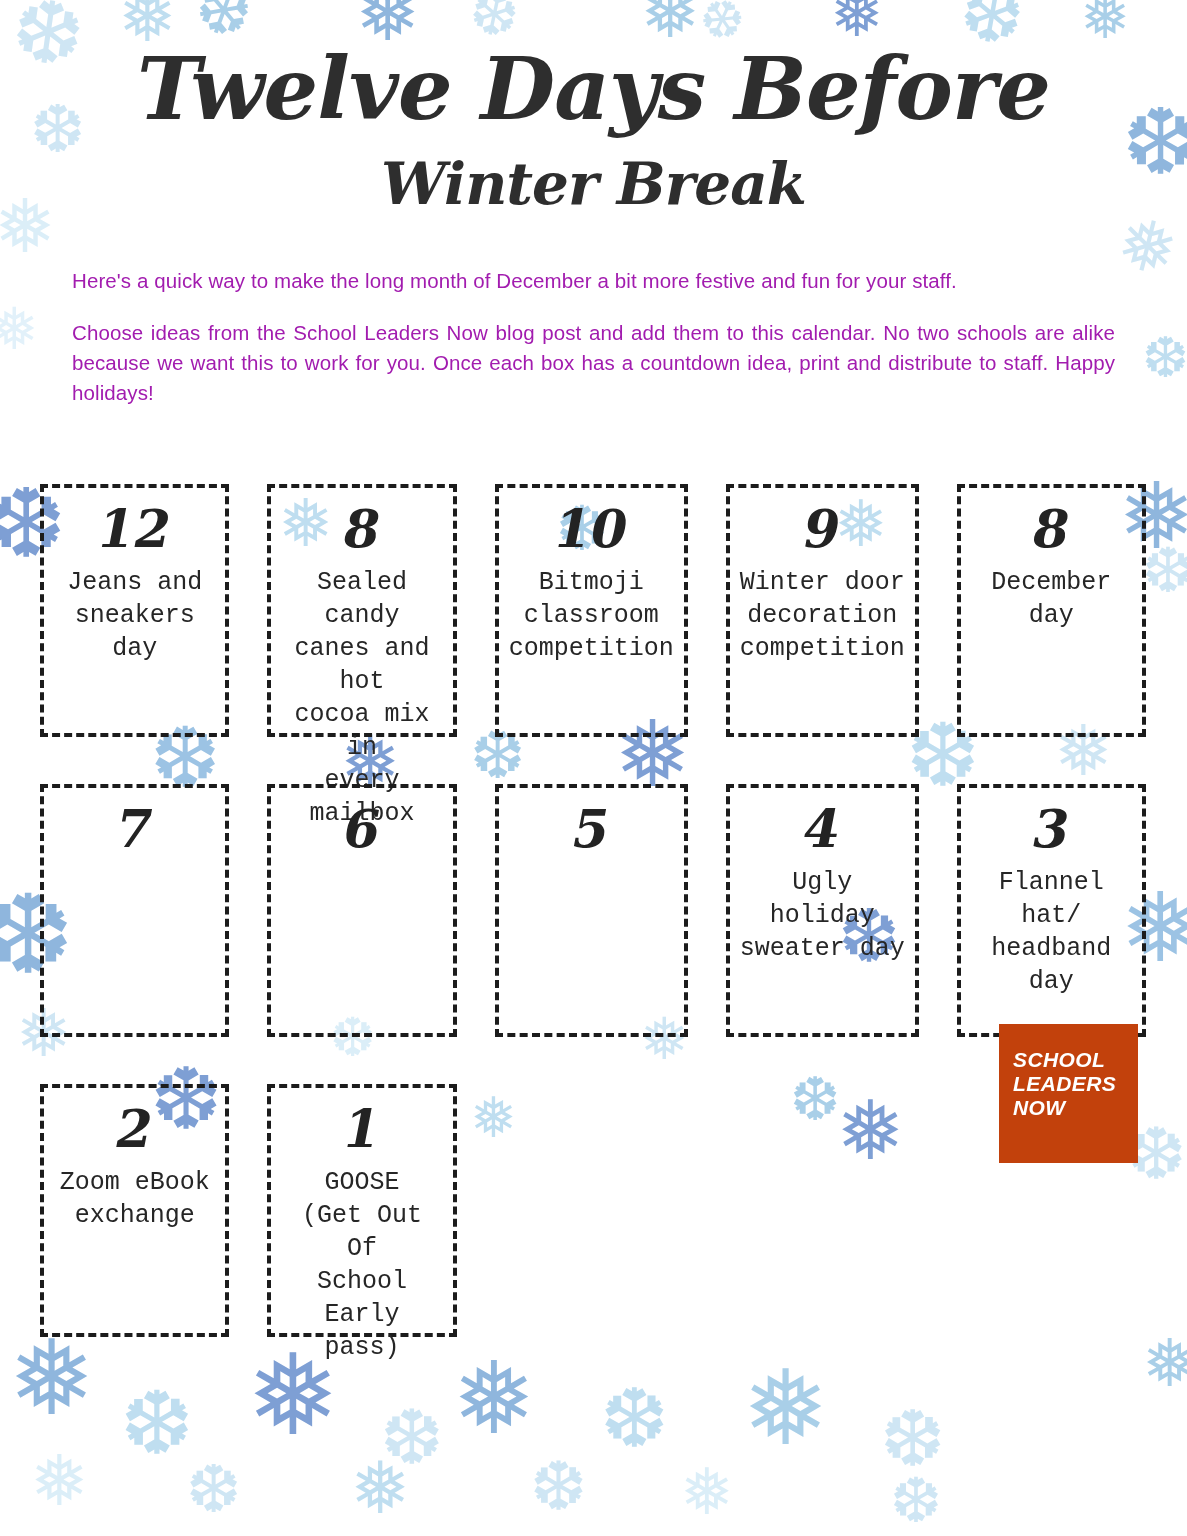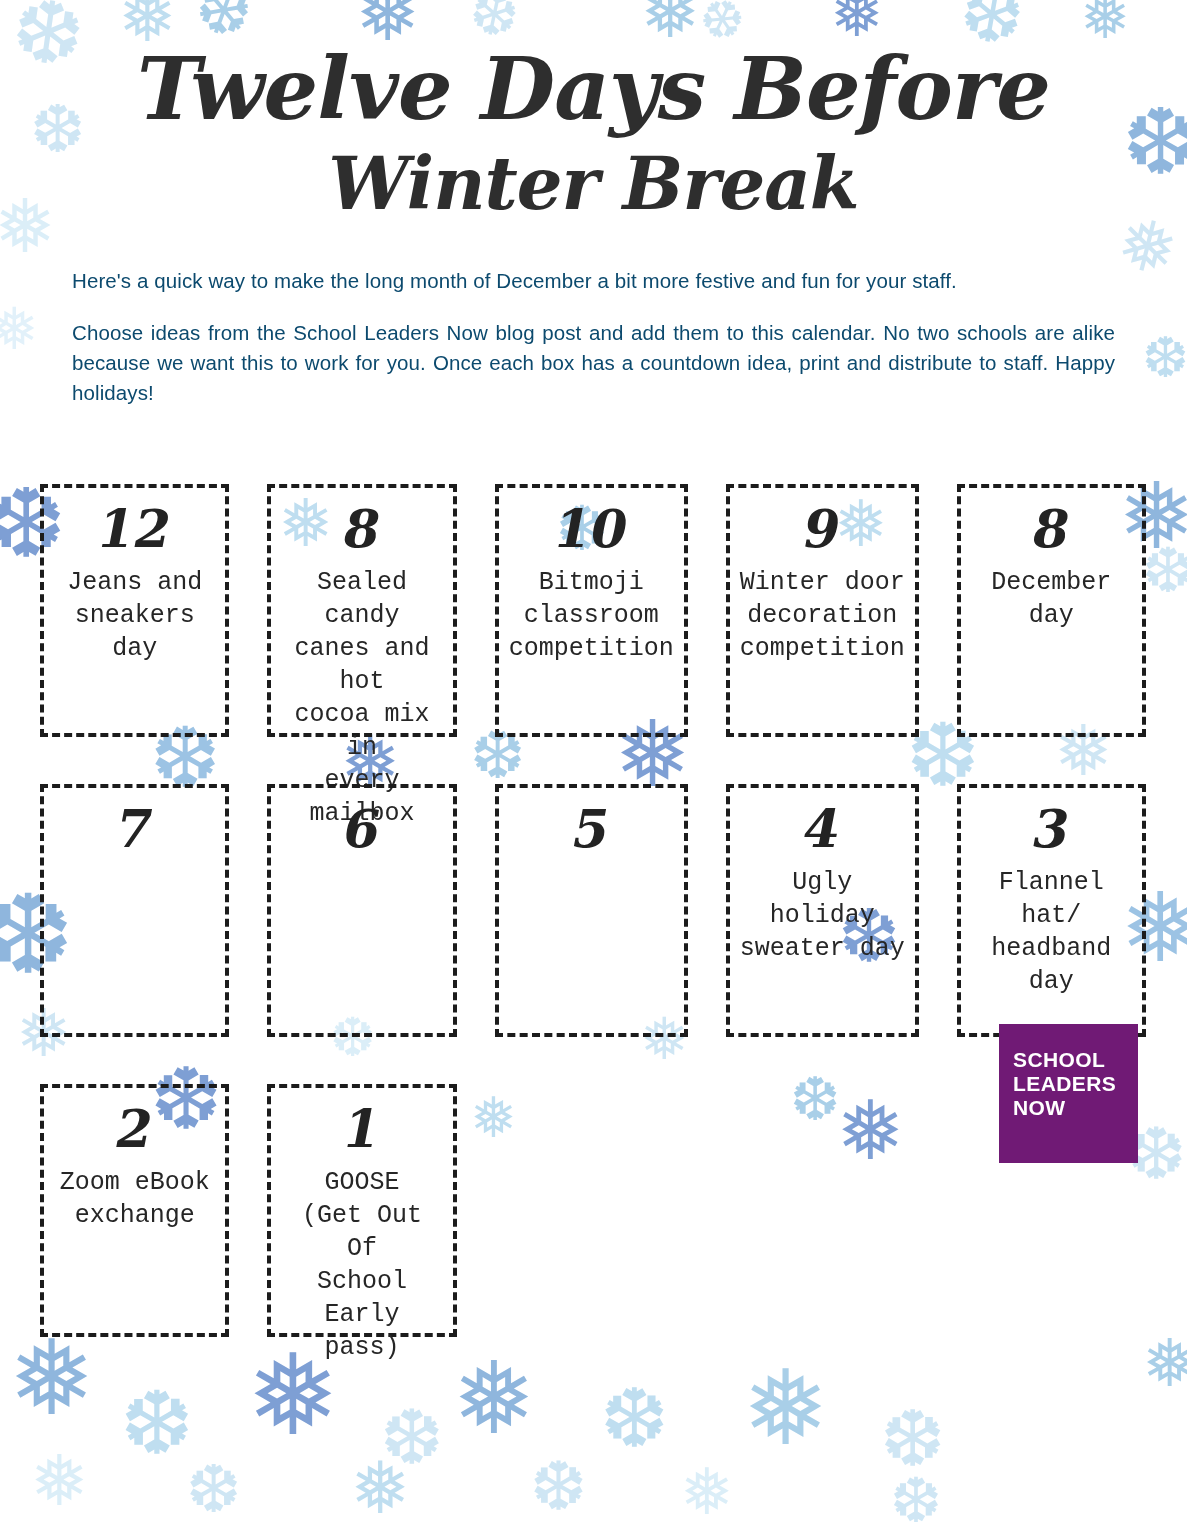--- a/index.html
+++ b/index.html
@@ -47,29 +47,29 @@
     font-style: italic;
     font-weight: bold;
     color: #2e2e2e;
     letter-spacing: -1px;
   }
   .title-line.l1 {
     font-size: 86px;
     line-height: 94px;
   }
   .title-line.l2 {
-    font-size: 72px;
+    font-size: 58px;
     line-height: 96px;
   }
 
   .intro {
     margin: 34px 72px 0 72px;
     font-size: 20.5px;
     line-height: 30px;
-    color: #0c4a6e;
+    color: #a21caf;
     letter-spacing: .1px;
   }
   .intro p {
     margin: 0 0 22px 0;
     text-align: justify;
   }
   .intro p.first {
     text-align: left;
   }
 
@@ -113,29 +113,30 @@
     white-space: pre-line;
   }
 
   
   .logo {
     position: absolute;
     right: 49px;
     bottom: 25px;
     width: 139px;
     height: 139px;
-    background: #701a75;
+    background: #c2410c;
     z-index: 3;
     color: #ffffff;
     font-weight: bold;
     font-size: 21px;
     line-height: 24px;
     letter-spacing: .4px;
     padding: 24px 0 16px 14px;
     box-sizing: border-box;
+    font-style: italic;
   }
   .logo div { display: block; }
 </style>
 </head>
 <body>
 
 <div class="snow-layer">
     <span class="sf" style="left: 12px; top: -10px; font-size: 86px; color: rgb(207, 230, 244); transform: rotate(8deg);">❆</span>
     <span class="sf" style="left: 118px; top: -18px; font-size: 70px; color: rgb(191, 222, 240); transform: rotate(0deg);">❅</span>
     <span class="sf" style="left: 196px; top: -22px; font-size: 66px; color: rgb(169, 207, 232); transform: rotate(20deg);">❆</span>

